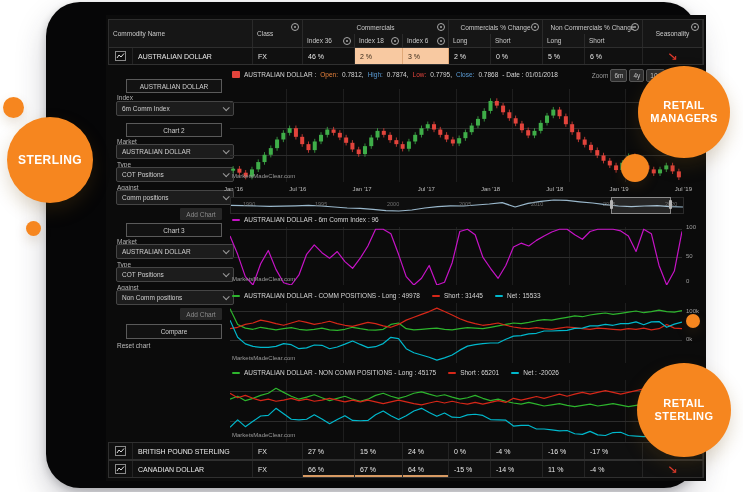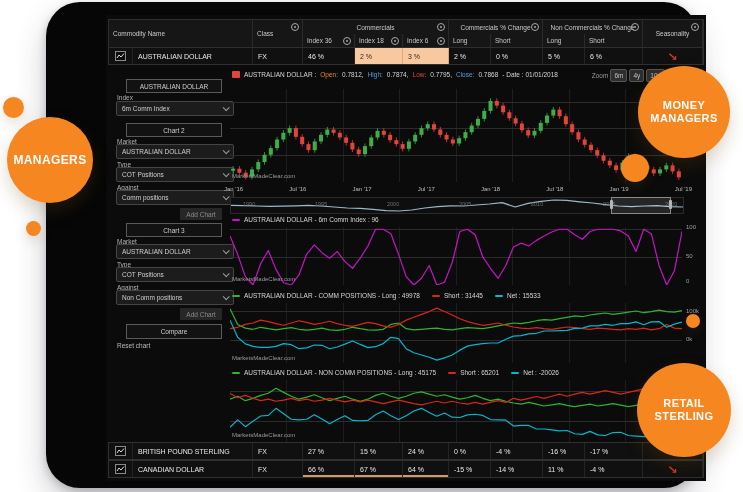--- a/index.html
+++ b/index.html
@@ -511,23 +511,23 @@
             </svg>
           </div>
     </div>
   </div>
 
 </div>
 </div>
 
 <div class="dot" style="left:3px;top:97px;width:21px;height:21px"></div>
 <div class="badge" style="left:7px;top:117px;width:86px;height:86px;font-size:12px">
-    <span>MANAGERS</span>
+    <span>STERLING</span>
   </div>
 <div class="dot" style="left:26px;top:221px;width:15px;height:15px"></div>
 <div class="badge" style="left:638px;top:66px;width:92px;height:92px;font-size:11px;line-height:1.2">
-    <span style="width:70px">MONEY MANAGERS</span>
+    <span style="width:70px">RETAIL MANAGERS</span>
   </div>
 <div class="dot" style="left:621px;top:154px;width:28px;height:28px"></div>
 <div class="dot" style="left:686px;top:314px;width:14px;height:14px"></div>
 <div class="badge" style="left:637px;top:363px;width:94px;height:94px;font-size:11px;line-height:1.2">
     <span style="width:60px">RETAIL STERLING</span>
   </div>
 
 </body></html>

